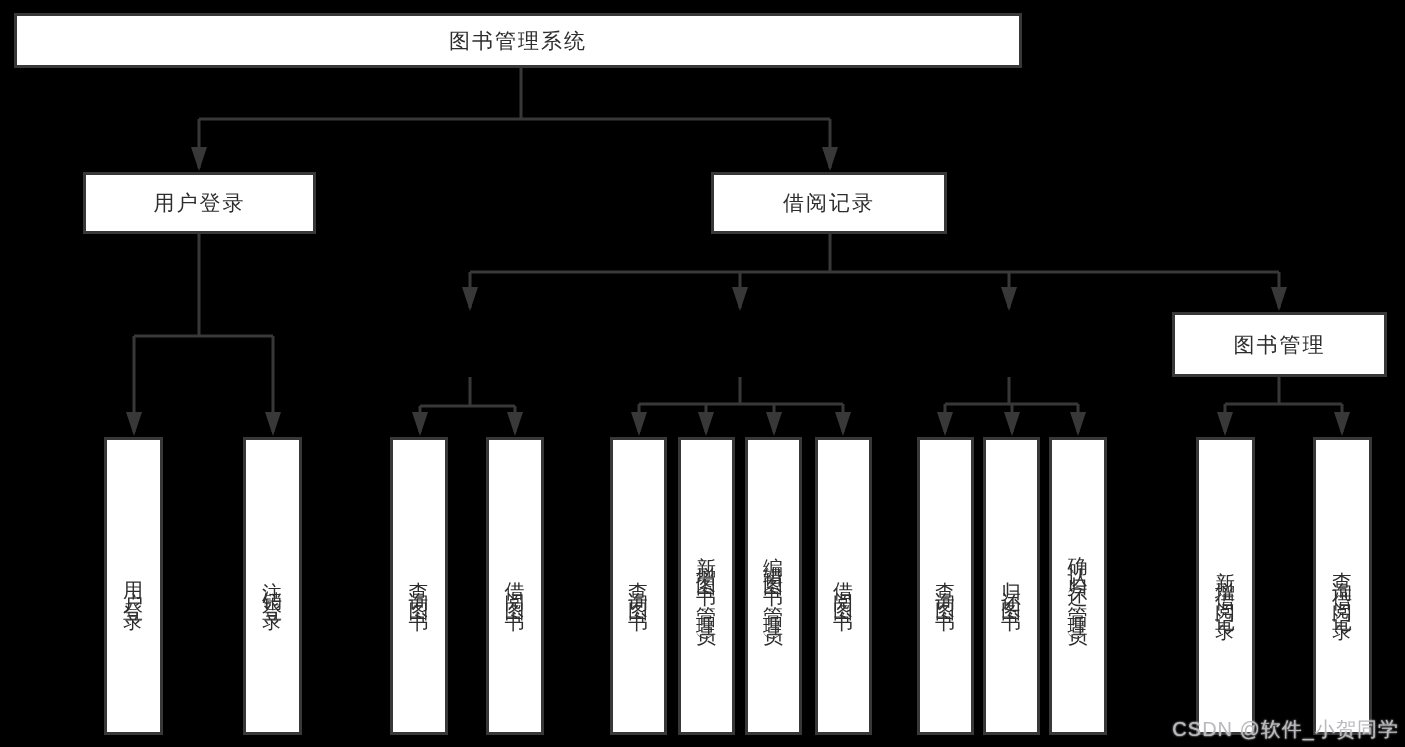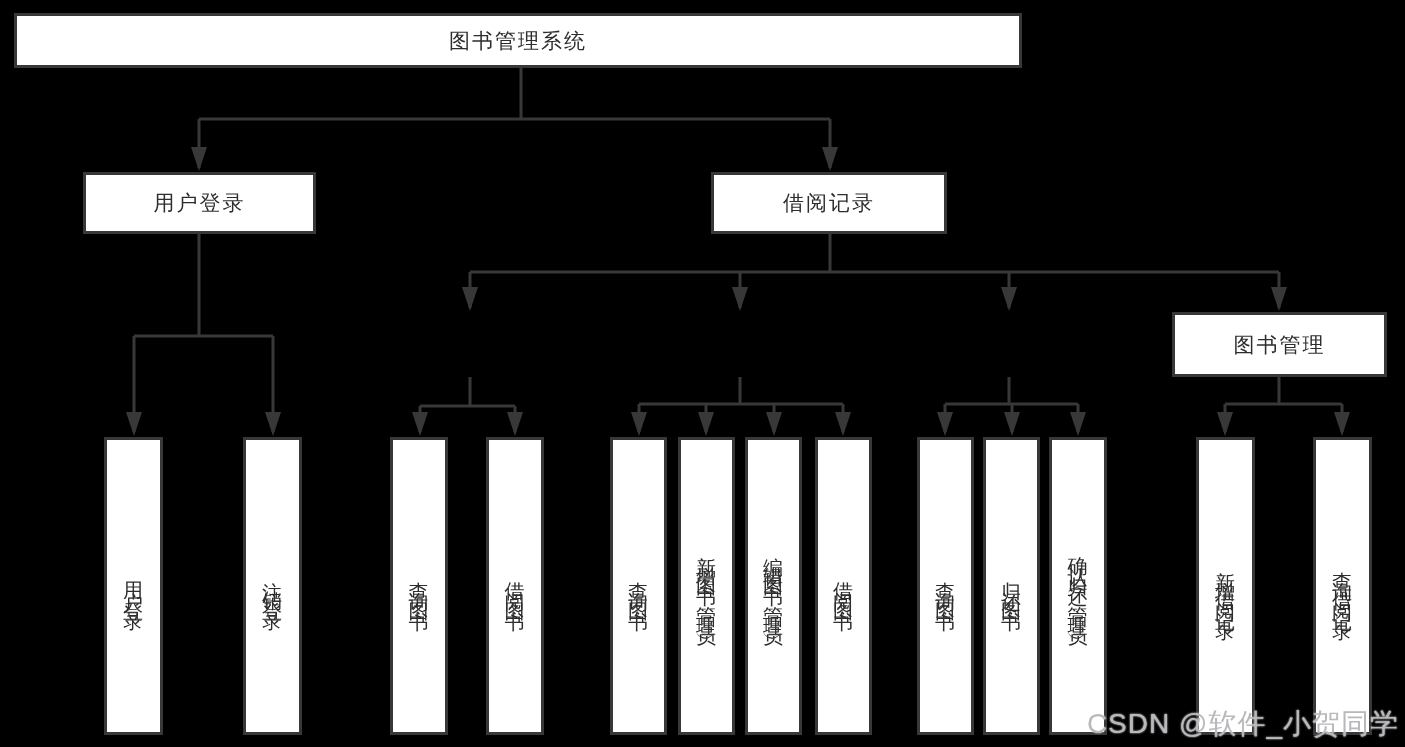--- a/index.html
+++ b/index.html
@@ -56,21 +56,21 @@
   .lf-cb-query   {left:917px; width:57px;}
   .lf-cb-return  {left:983px; width:57px;}
   .lf-cb-confirm {left:1049px;width:58px;}
   .lf-br-add     {left:1196px;width:59px;}
   .lf-br-query   {left:1313px;width:59px;}
   .watermark{
     position:absolute;
     right:6px;
     bottom:4px;
     z-index:10;
-    font-size:28px;
+    font-size:20px;
     color:#b9b9bd;
     letter-spacing:1px;
     text-shadow:0 0 2px #ffffff;
     white-space:nowrap;
   }
 </style>
 </head>
 <body>
 
 <div class="canvas">

